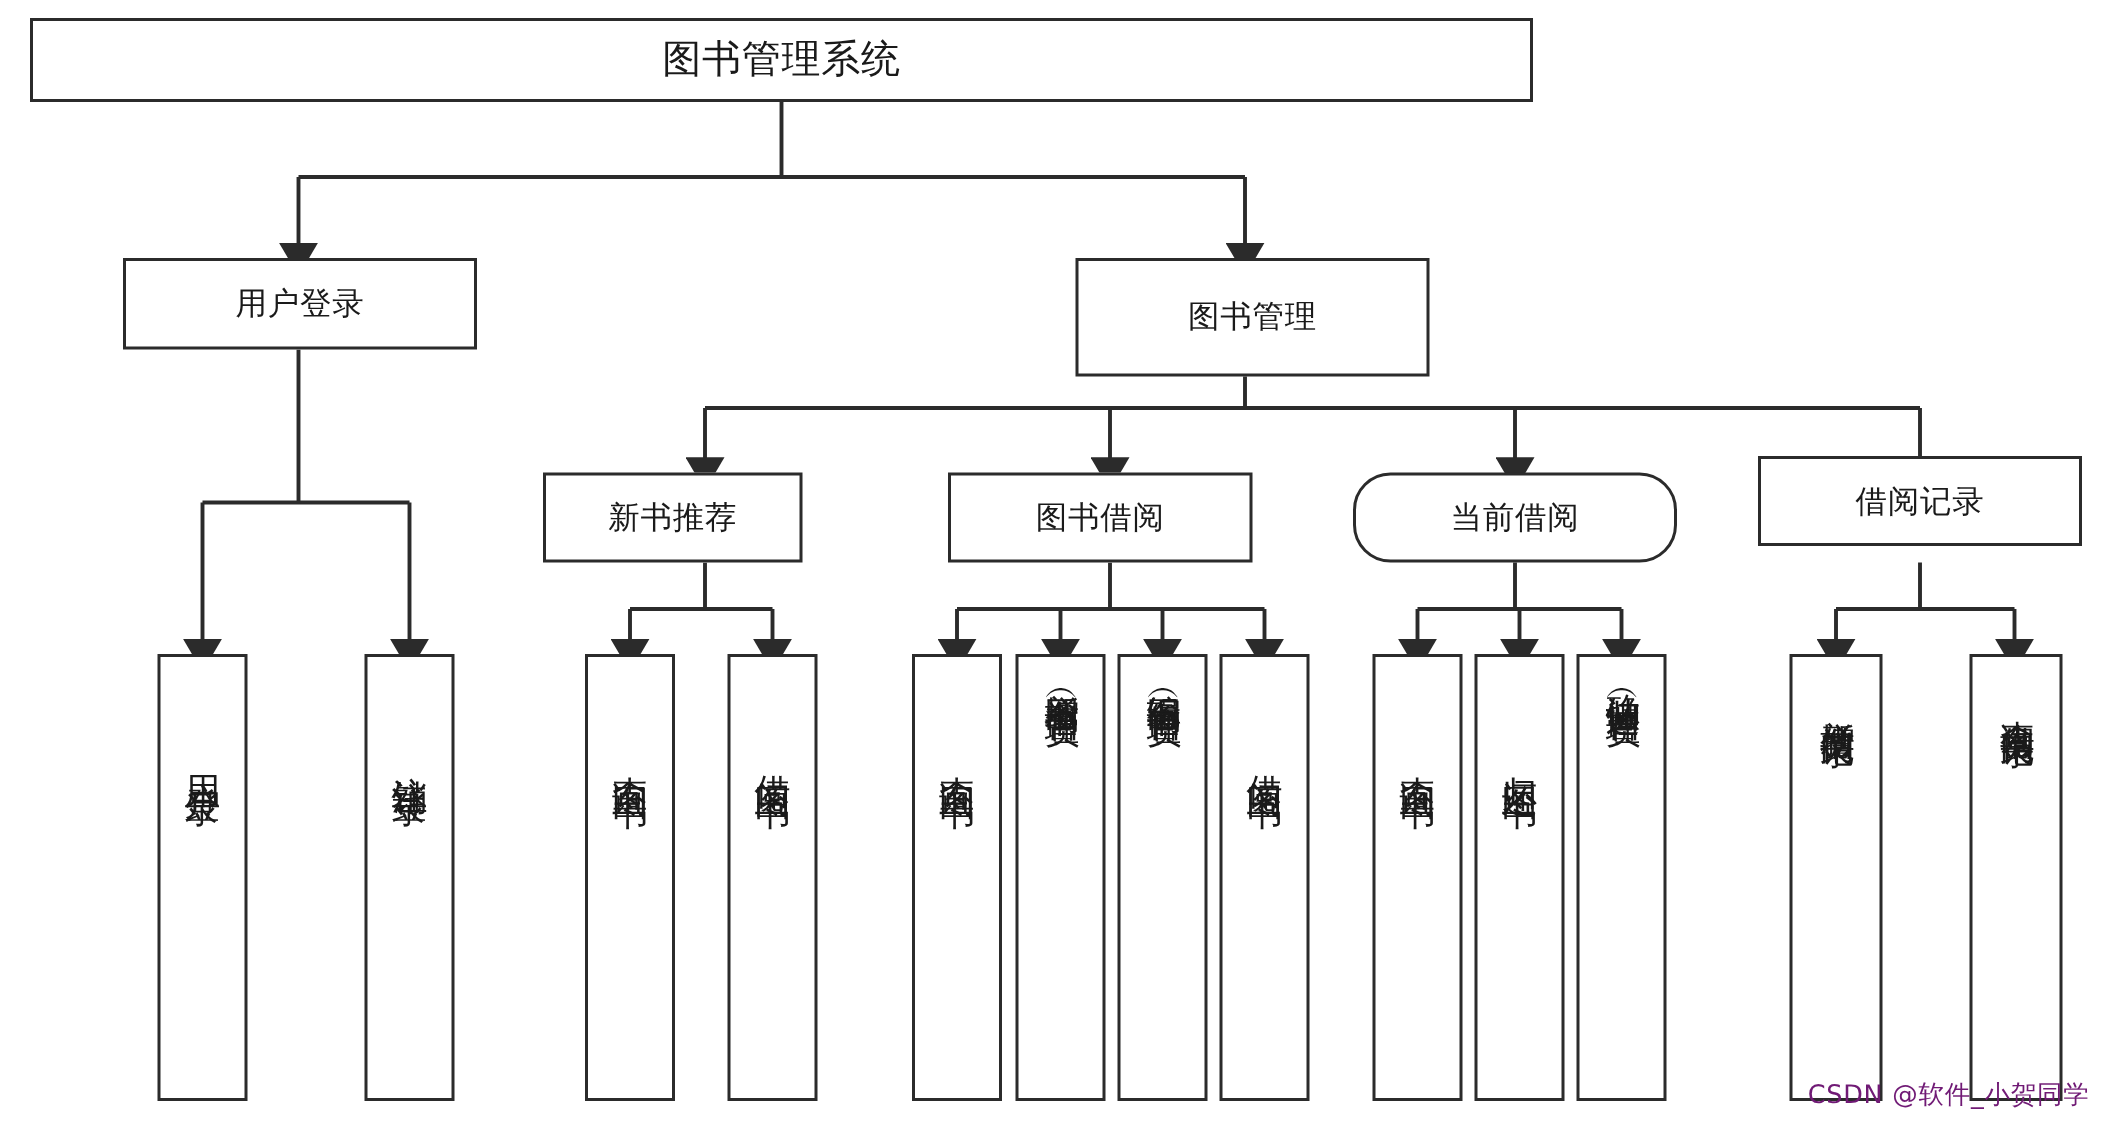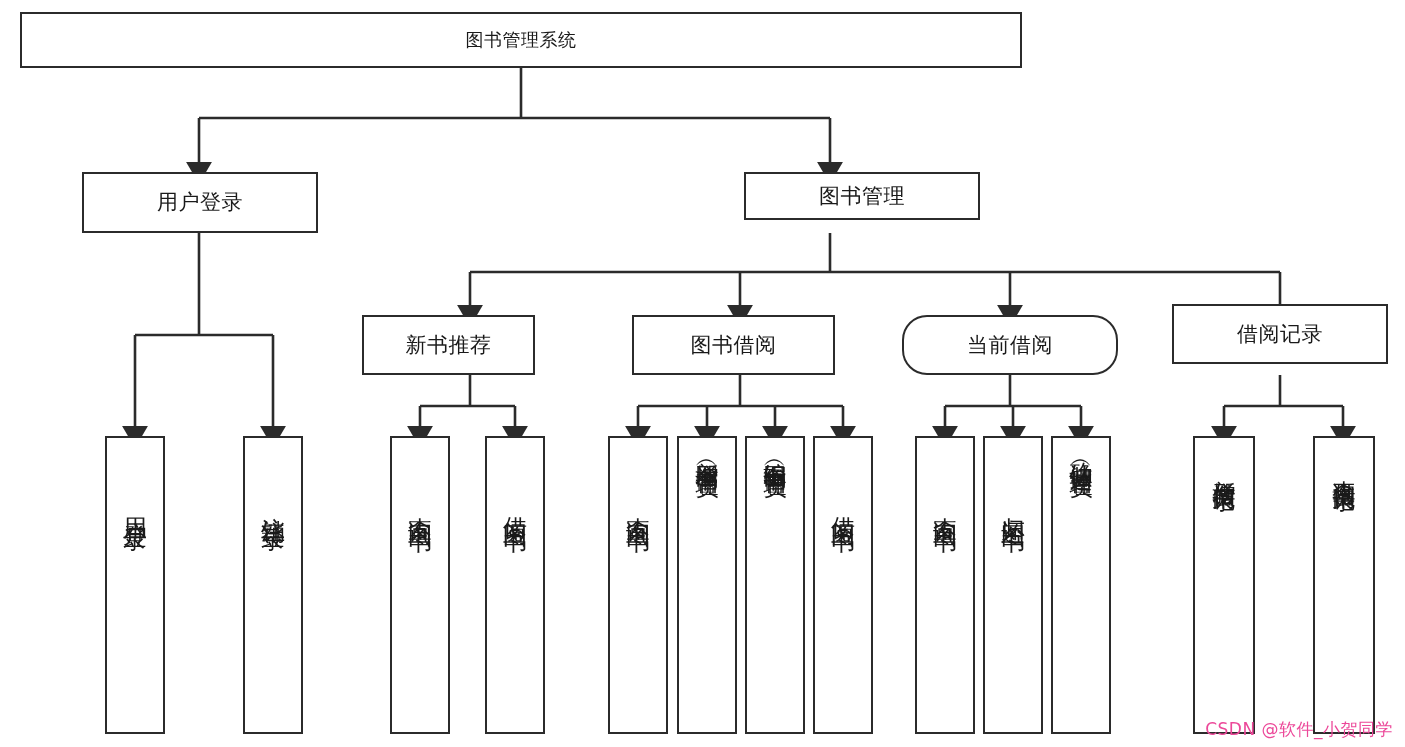--- a/index.html
+++ b/index.html
@@ -41,21 +41,21 @@
     text-align: center;
     line-height: 1.18;
     white-space: nowrap;
   }
   
   .node.horiz .label {
     font-size: 21px;
     letter-spacing: 0.5px;
   }
   .node.root .label {
-    font-size: 18px;
+    font-size: 26px;
   }
   
   .node.vert {
     align-items: flex-start;
     justify-content: center;
     padding-top: 6px;
   }
   .node.vert .label {
     writing-mode: vertical-rl;
     text-orientation: upright;
@@ -66,21 +66,21 @@
   }
   .node.vert.tall .label {
     font-size: 23px;
     letter-spacing: 2px;
   }
   #watermark {
     position: absolute;
     right: 12px;
     bottom: 6px;
     font-size: 17px;
-    color: #ec4899;
+    color: #701a75;
     letter-spacing: 0.5px;
     white-space: nowrap;
     user-select: none;
   }
 </style>
 </head>
 <body>
 
 <div id="diagram-canvas">
 
@@ -137,21 +137,21 @@
     </g>
   </svg>
 
   <div class="node horiz root" style="left:20px; top:12px; width:1002px; height:56px;">
     <span class="label">图书管理系统</span>
   </div>
 
   <div class="node horiz" style="left:82px; top:172px; width:236px; height:61px;">
     <span class="label">用户登录</span>
   </div>
-  <div class="node horiz" style="left:744px; top:172px; width:236px; height:48px;">
+  <div class="node horiz" style="left:717px; top:172px; width:236px; height:79px;">
     <span class="label">图书管理</span>
   </div>
 
   <div class="node horiz" style="left:362px; top:315px; width:173px; height:60px;">
     <span class="label">新书推荐</span>
   </div>
   <div class="node horiz" style="left:632px; top:315px; width:203px; height:60px;">
     <span class="label">图书借阅</span>
   </div>
   <div class="node horiz" style="left:902px; top:315px; width:216px; height:60px;border-radius:25px;">

